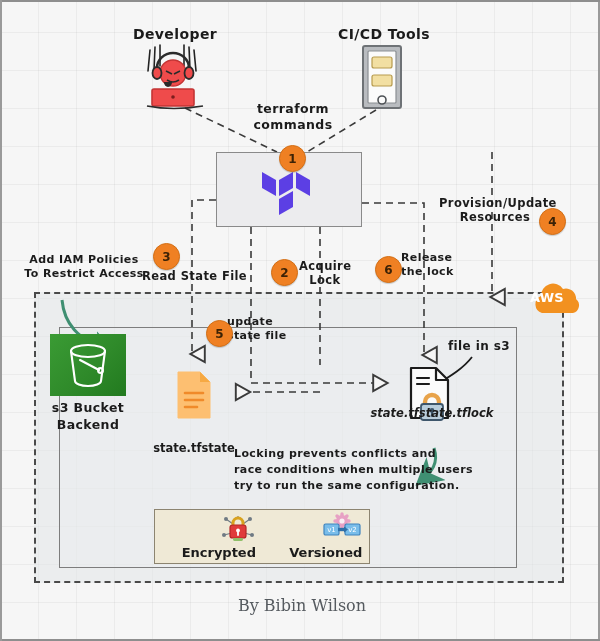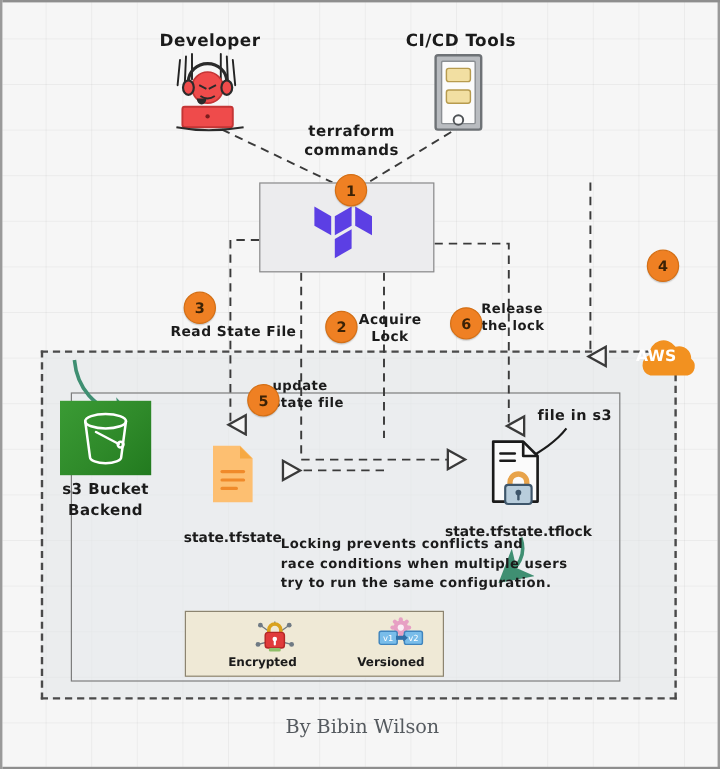--- a/index.html
+++ b/index.html
@@ -86,21 +86,21 @@
     font-family:"DejaVu Sans", sans-serif;
   }
 
   
   #features{
     left:152px;top:509px;width:216px;height:55px;
     background:#efe9d6;border:1.5px solid #8c8470;box-sizing:border-box;
     display:flex;align-items:center;justify-content:space-around;
   }
   .feat{display:flex;flex-direction:column;align-items:flex-end;gap:2px;}
-  .feat .flabel{font-size:10px;font-weight:700;color:#1b1b1b;font-family:"DejaVu Sans",sans-serif;margin-left:20px;}
+  .feat .flabel{font-size:13px;font-weight:700;color:#1b1b1b;font-family:"DejaVu Sans",sans-serif;margin-left:20px;}
 
   
   #credit{
     left:0;top:596px;width:600px;text-align:center;
     font-family:"DejaVu Serif", serif;
     font-size:16px;color:#555a5f;
   }
 
   
   .cap{font-size:11.5px;font-weight:700;color:#1b1b1b;text-align:center;white-space:nowrap;}
@@ -201,37 +201,41 @@
       <g fill="#5c3fe4">
         <polygon points="0,9 14,17 14,33 0,25"></polygon>
         <polygon points="17,17 31,9 31,25 17,33"></polygon>
         <polygon points="34,9 48,17 48,33 34,25"></polygon>
         <polygon points="17,36 31,28 31,44 17,52"></polygon>
       </g>
     </svg>
   </div>
   <div class="abs badge" style="left:277px;top:145px;">1</div>
 
+  <div class="abs hand" style="left:437px;top:196px;width:112px;font-size:11.5px;">Provision/Update
+Resources</div>
   <div class="abs badge" style="left:537px;top:208px;">4</div>
 
   <div class="abs hand" style="left:140px;top:269px;width:104px;font-size:11.5px;">Read State File</div>
   <div class="abs badge" style="left:151px;top:243px;">3</div>
 
   <div class="abs hand" style="left:297px;top:259px;width:52px;font-size:11.5px;">Acquire
 Lock</div>
   <div class="abs badge" style="left:269px;top:259px;">2</div>
 
   <div class="abs hand" style="left:399px;top:251px;width:62px;font-size:11px;text-align:left;">Release
 the lock</div>
   <div class="abs badge" style="left:373px;top:256px;">6</div>
 
   <div class="abs hand" style="left:225px;top:315px;width:60px;font-size:11px;text-align:left;">update
 state file</div>
   <div class="abs badge" style="left:204px;top:320px;">5</div>
 
+  <div class="abs hand" style="left:20px;top:253px;width:124px;font-size:11px;">Add IAM Policies
+To Restrict Access</div>
 
   <div class="abs hand" style="left:445px;top:339px;width:64px;font-size:12px;">file in s3</div>
 
   <div class="abs" id="s3-icon">
     <svg width="76" height="62" viewBox="0 0 76 62">
       <g fill="none" stroke="#ffffff" stroke-width="2.1" stroke-linecap="round" stroke-linejoin="round">
         <ellipse cx="38" cy="17" rx="17" ry="6"></ellipse>
         <path d="M21,17 L25,47 a13,5 0 0 0 26,0 L55,17"></path>
         <path d="M30,26 L49,36"></path>
         <circle cx="50.5" cy="36.5" r="2.4"></circle>
@@ -261,21 +265,21 @@
       <g stroke="#1b1b1b" stroke-width="2.1" stroke-linecap="round">
         <path d="M9,12 L21,12"></path>
           <path d="M9,18 L21,18"></path>
       </g>
       <path d="M17,42 v-6 a7,7 0 0 1 14,0 v6" fill="none" stroke="#e8a34a" stroke-width="4.4"></path>
       <rect x="13" y="38" width="22" height="16" rx="2.5" fill="#b8cddc" stroke="#3e566b" stroke-width="1.8"></rect>
       <circle cx="24" cy="44.5" r="2.4" fill="#3e566b"></circle>
       <path d="M24,46 L24,50" stroke="#3e566b" stroke-width="2" stroke-linecap="round"></path>
     </svg>
   </div>
-  <div class="abs cap" style="left:359px;top:436px;width:142px;">state.tfstate.tflock</div>
+  <div class="abs cap" style="left:359px;top:406px;width:142px;font-style:italic;">state.tfstate.tflock</div>
 
   <div class="abs" id="aws-cloud">
     <svg width="54" height="34" viewBox="0 0 54 34" style="position:absolute;left:0;top:0;">
       <path d="M12,32 a9,9 0 0 1 -1,-17 a12,12 0 0 1 22,-7 a10,10 0 0 1 13,10 a8,8 0 0 1 -3,14 Z" fill="#f29120"></path>
     </svg>
     <div class="awstxt">AWS</div>
   </div>
 
   <div class="abs" style="left:232px;top:446px;width:210px;">
     <div class="hand" style="font-size:11px;text-align:left;line-height:1.45;">Locking prevents conflicts and</div>

